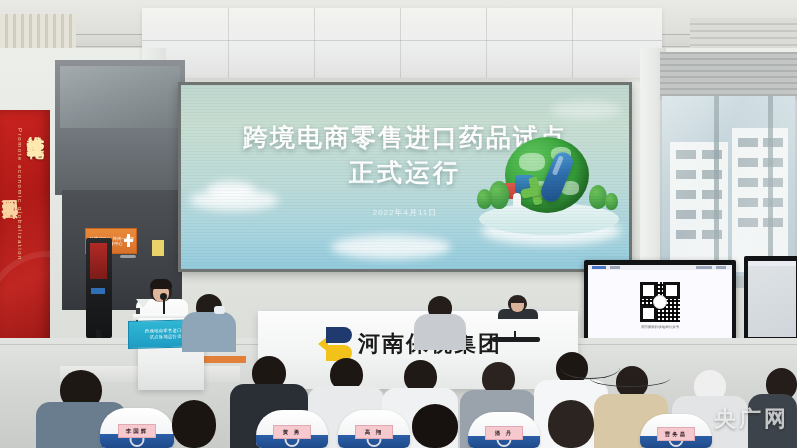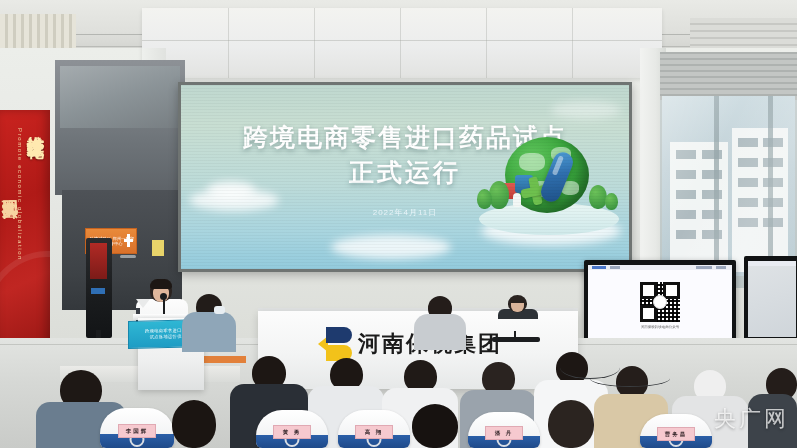--- a/index.html
+++ b/index.html
@@ -239,21 +239,21 @@
   #floor{left:0;top:338px;width:797px;height:110px;
     background:linear-gradient(180deg,#e2e4e1 0%,#d6d8d5 40%,#c9cbc8 100%);}
   #floor-line{left:0;top:344px;width:797px;height:1px;background:rgba(160,162,158,.45);}
 
   
   #platform{left:60px;top:366px;width:180px;height:16px;
     background:linear-gradient(180deg,#ebebe8,#d9dbd8);}
   #orange-strip{left:182px;top:356px;width:64px;height:7px;background:#e2803a;}
 
   
-  #watermark{right:8px;bottom:14px;font-size:22px;font-weight:normal;color:rgba(255,255,255,.72);
+  #watermark{right:8px;bottom:14px;font-size:22px;font-weight:bold;color:rgba(255,255,255,.72);
     letter-spacing:3px;text-shadow:0 1px 3px rgba(0,0,0,.35);}
 </style>
 </head>
 <body>
 
 <div id="stage">
 
   <div class="abs" id="ceiling"></div>
   <div class="abs" id="ceiling-line1"></div>
   <div class="abs" id="ceiling-line2"></div>

